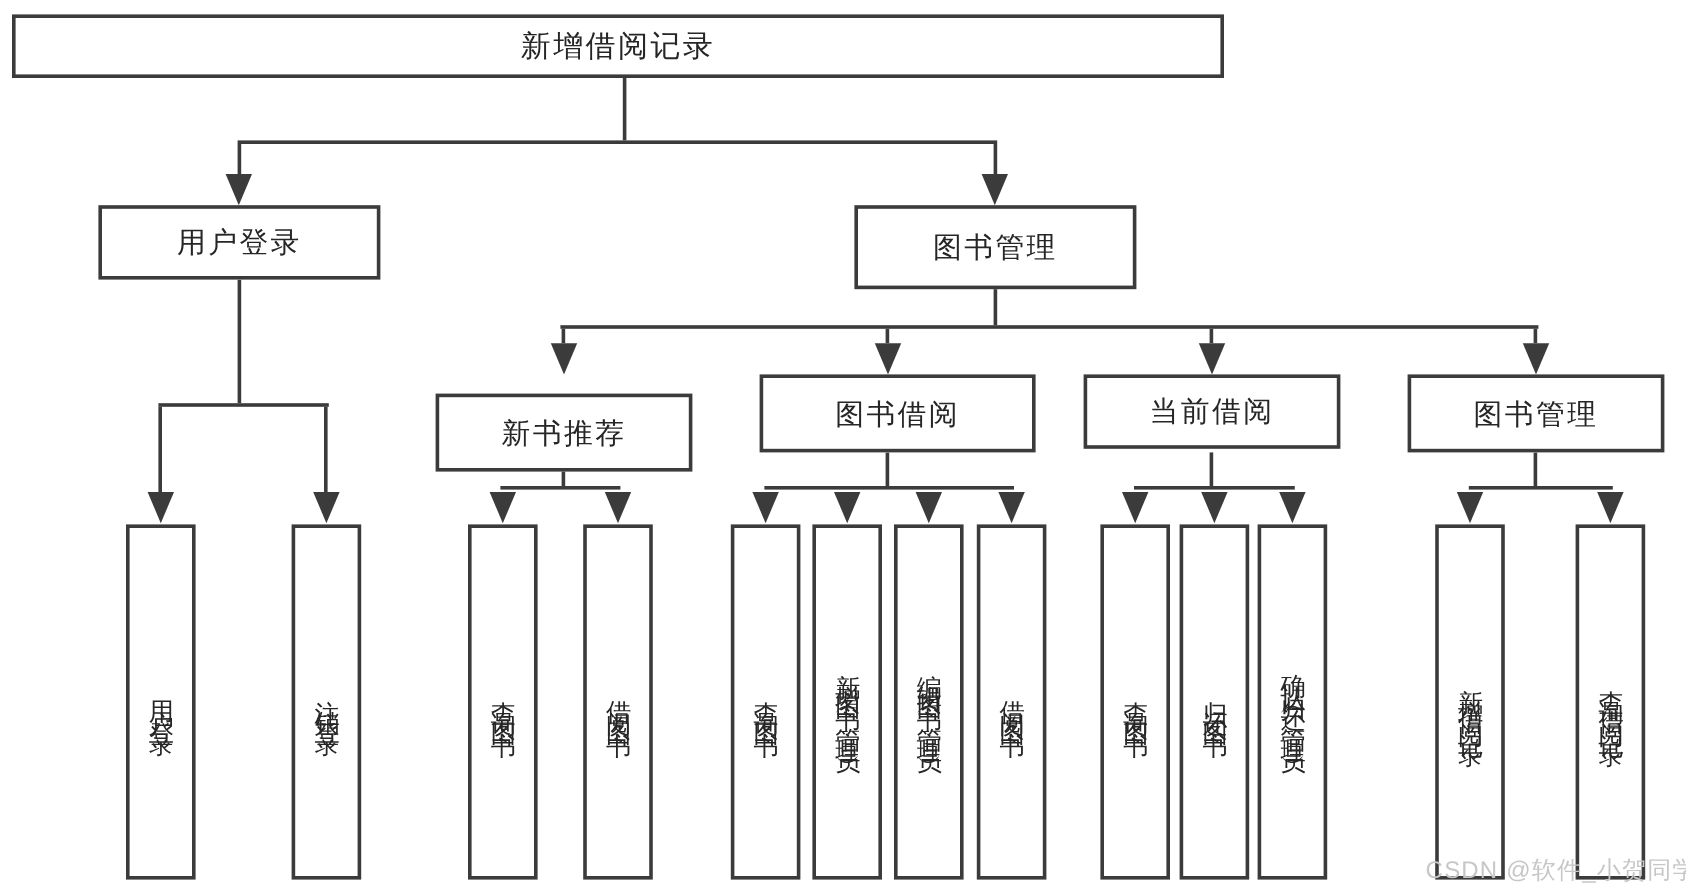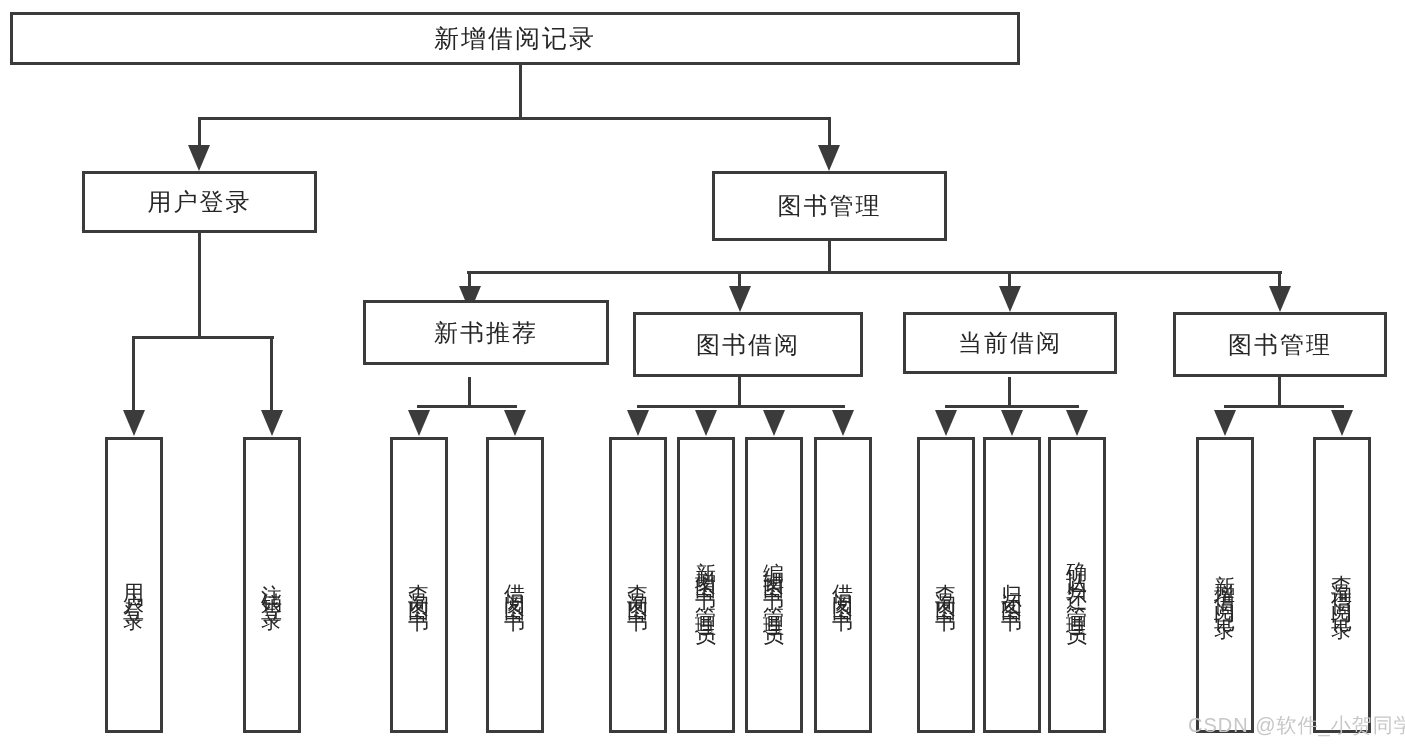--- a/index.html
+++ b/index.html
@@ -96,21 +96,21 @@
   <div class="line" style="left:467px; top:271px; width:815px; height:3px;"></div>
   <div class="line" style="left:468px; top:274px; width:3px; height:12px;"></div>
   <div class="arrow" style="left:459px; top:286px;"></div>
   <div class="line" style="left:738px; top:274px; width:3px; height:12px;"></div>
   <div class="arrow" style="left:729px; top:286px;"></div>
   <div class="line" style="left:1008px; top:274px; width:3px; height:12px;"></div>
   <div class="arrow" style="left:999px; top:286px;"></div>
   <div class="line" style="left:1278px; top:274px; width:3px; height:12px;"></div>
   <div class="arrow" style="left:1269px; top:286px;"></div>
 
-  <div class="hbox" style="left:363px; top:300px; width:246px; height:65px;">新书推荐</div>
+  <div class="hbox" style="left:363px; top:328px; width:214px; height:65px;">新书推荐</div>
   <div class="hbox" style="left:633px; top:312px; width:230px; height:65px;">图书借阅</div>
   <div class="hbox" style="left:903px; top:312px; width:214px; height:62px;">当前借阅</div>
   <div class="hbox" style="left:1173px; top:312px; width:214px; height:65px;">图书管理</div>
 
   <div class="line" style="left:468px; top:377px; width:3px; height:28px;"></div>
   <div class="line" style="left:417px; top:405px; width:100px; height:3px;"></div>
   <div class="arrow" style="left:408px; top:410px;"></div>
   <div class="arrow" style="left:504px; top:410px;"></div>
 
   <div class="line" style="left:738px; top:377px; width:3px; height:28px;"></div>

